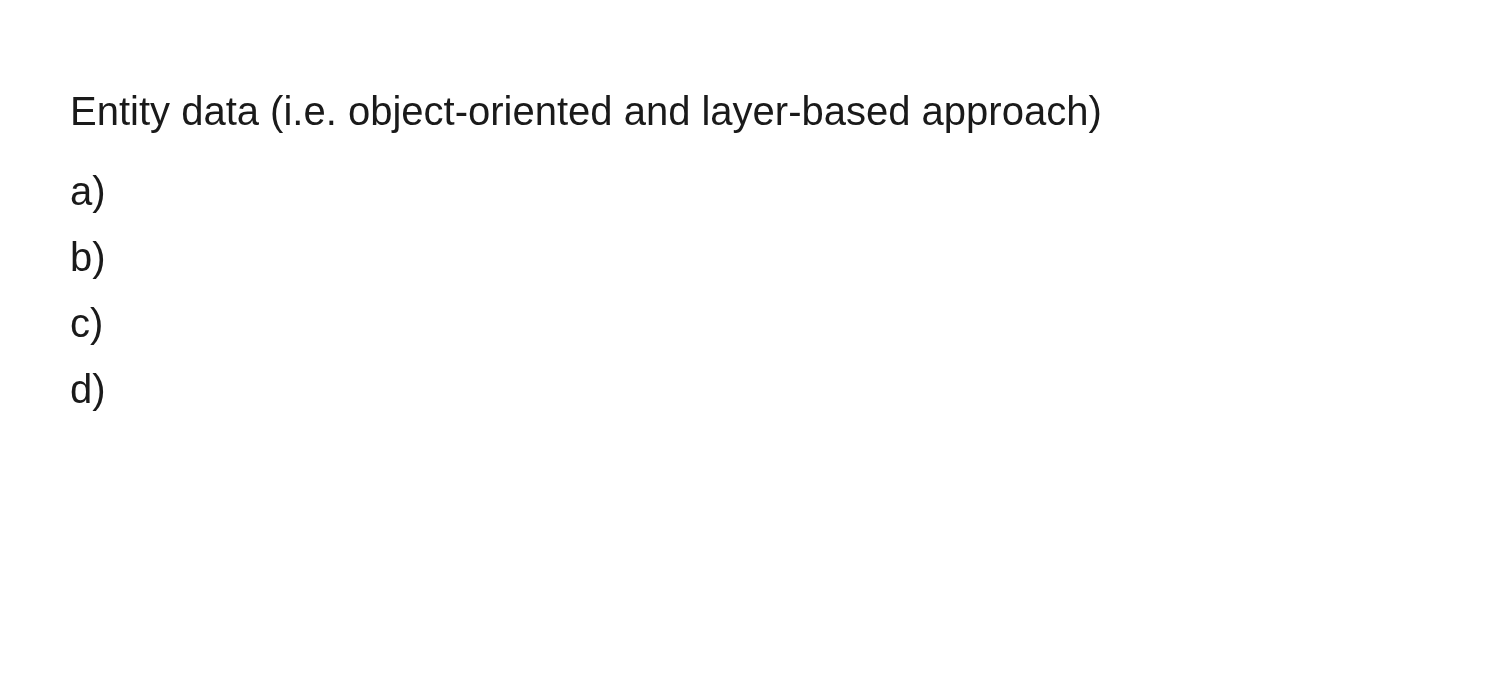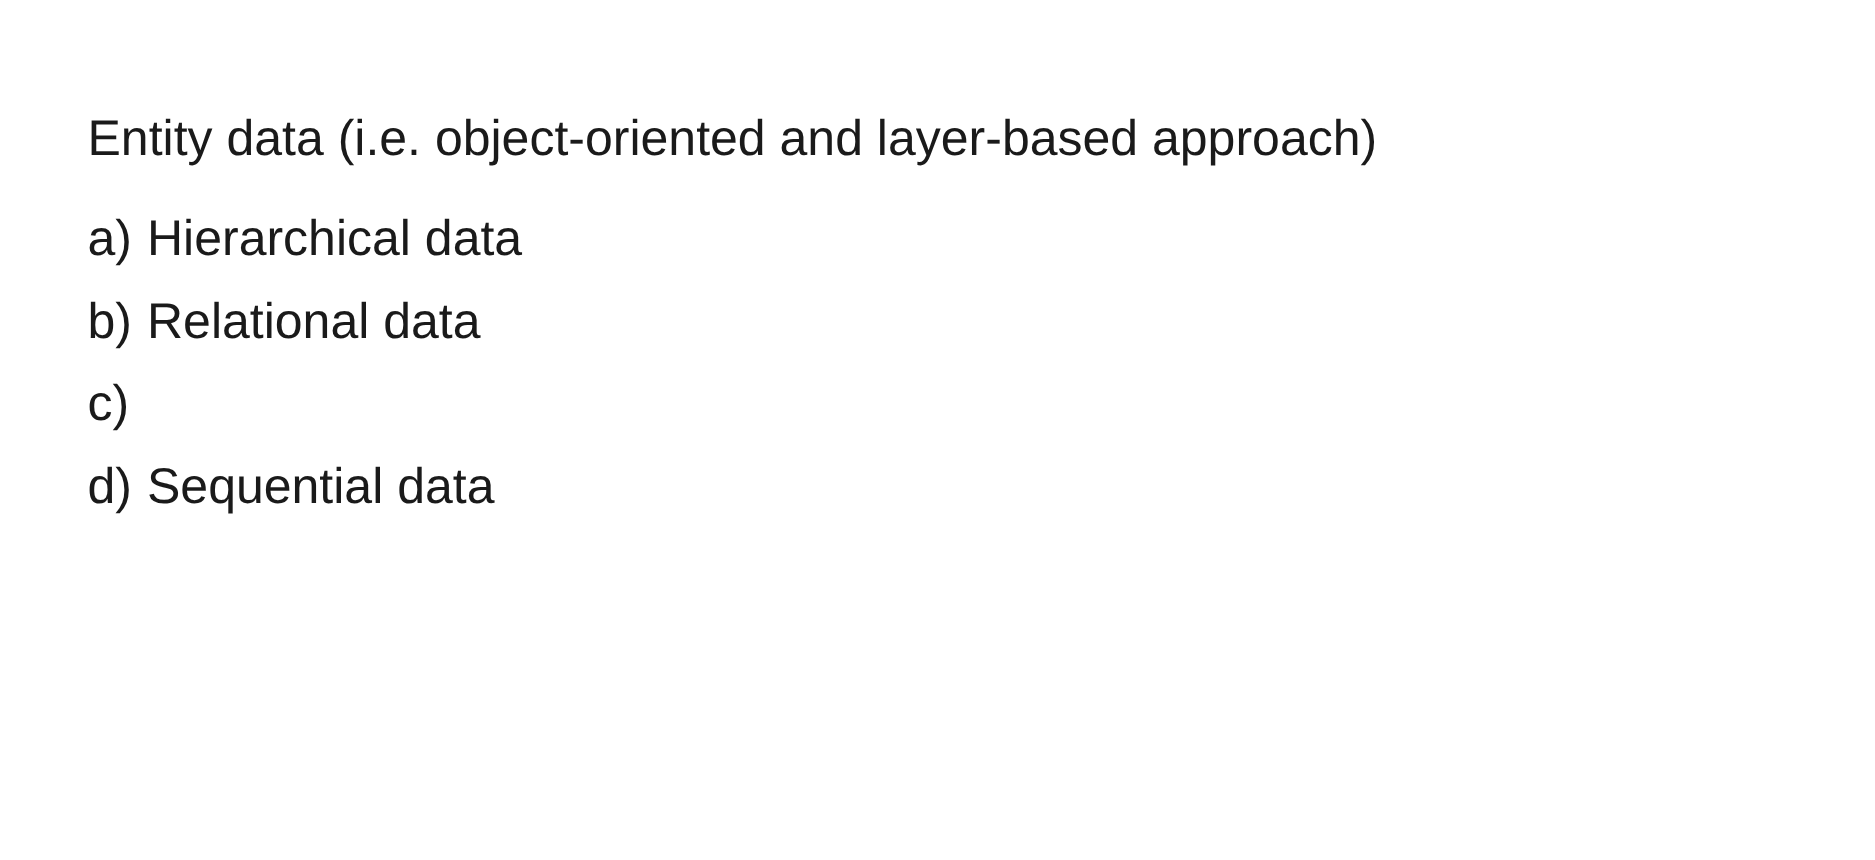--- a/index.html
+++ b/index.html
@@ -38,27 +38,24 @@
     }
   </style>
 </head>
 <body>
 
 <div class="content">
   <p class="question-text">Entity data (i.e. object-oriented and layer-based approach)</p>
   <ul class="options">
     <li class="option-item">
       <span class="option-letter">a)</span>
-      <span class="option-label">Hierarchical data</span>
     </li>
     <li class="option-item">
       <span class="option-letter">b)</span>
-      <span class="option-label">Relational data</span>
     </li>
     <li class="option-item">
       <span class="option-letter">c)</span>
     </li>
     <li class="option-item">
       <span class="option-letter">d)</span>
-      <span class="option-label">Sequential data</span>
     </li>
   </ul>
 </div>
 
 </body></html>

